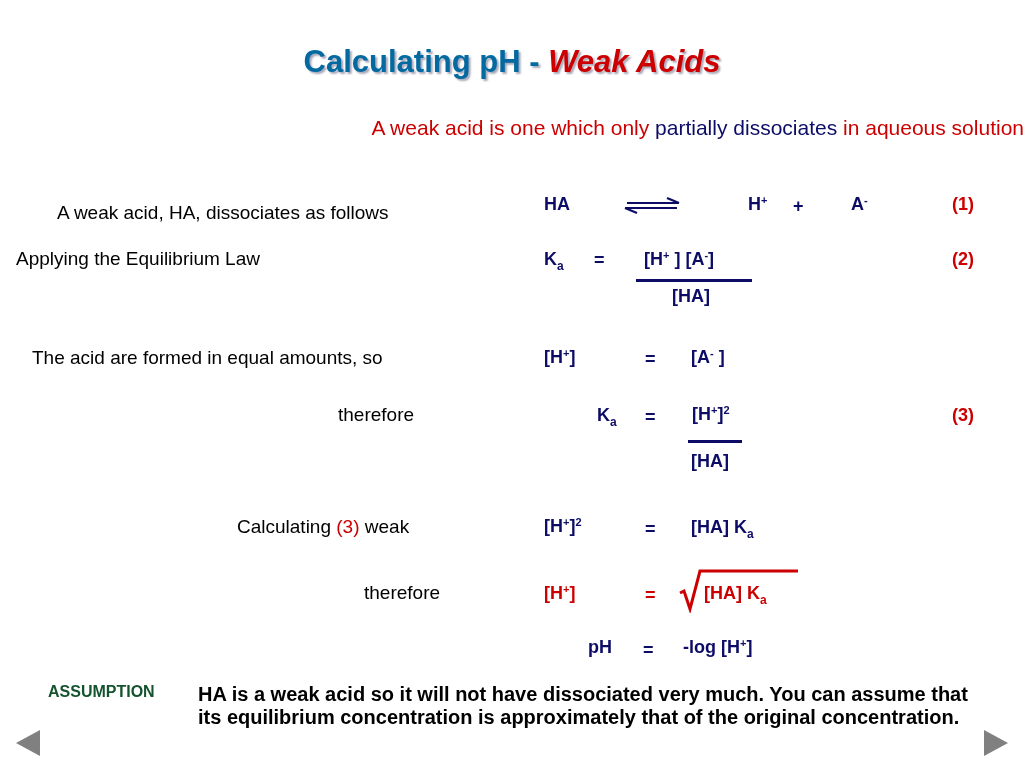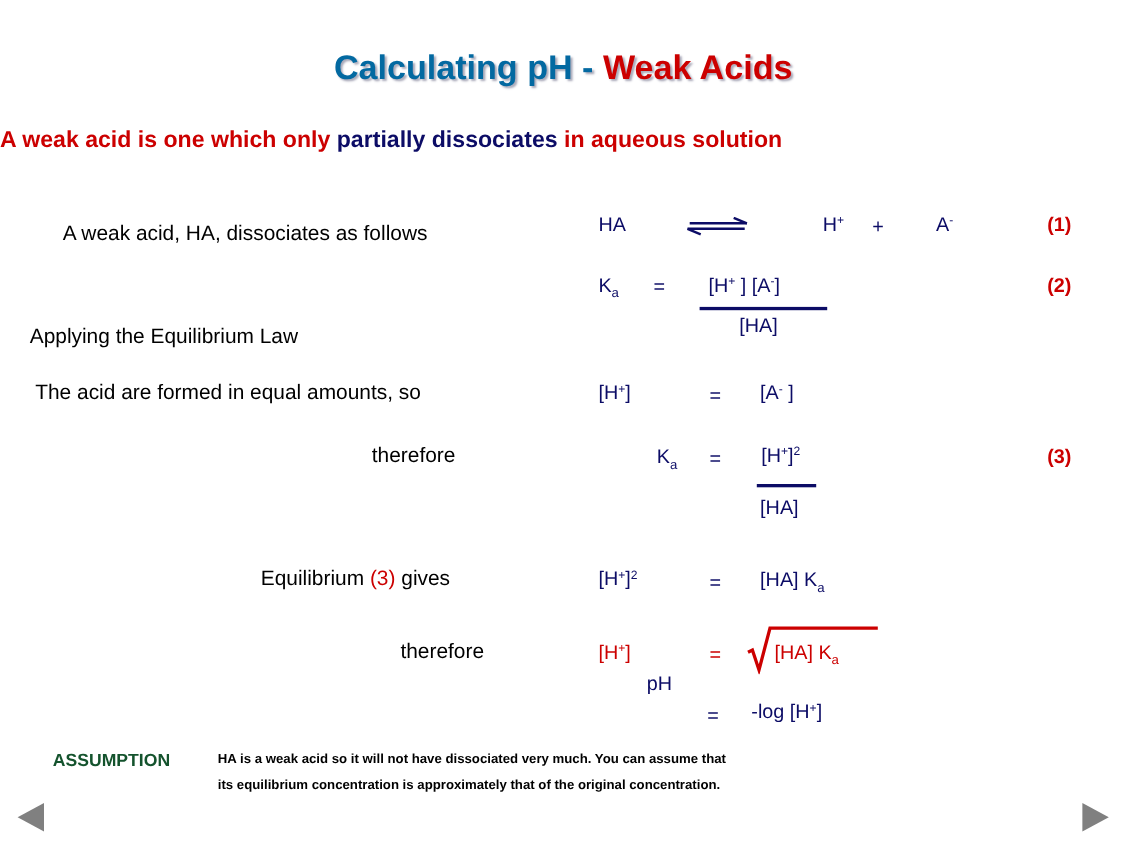--- a/index.html
+++ b/index.html
@@ -9,33 +9,33 @@
   }
   .abs { position: absolute; white-space: nowrap; }
   .navy { color: #0c0c66; }
   .red { color: #cc0000; }
   .title {
     left: 0; width: 1024px; top: 44px; text-align: center;
     font-size: 31px; font-weight: bold;
     text-shadow: 2px 2px 2px #a8a8b8;
   }
   .title .t1 { color: #0369a1; }
-  .title .t2 { color: #cc0000; }
+  .title .t2 { color: #cc0000; font-style: italic; }
   .subtitle {
-    left: 0; width: 1024px; top: 116px; text-align: left;
-    font-size: 21px; font-weight: bold;
+    left: 0; width: 1024px; top: 116px; text-align: right;
+    font-size: 21px; font-weight: normal;
   }
   .label { font-size: 19px; color: #000; }
-  .eq { font-size: 18px; font-weight: normal; color: #0c0c66; }
+  .eq { font-size: 18px; font-weight: bold; color: #0c0c66; }
   .eqnum { font-size: 18px; font-weight: bold; color: #cc0000; }
   sup { font-size: 11px; vertical-align: 6px; line-height: 0; }
   sub { font-size: 12px; vertical-align: -5px; line-height: 0; }
   .bar { position: absolute; background: #0c0c66; height: 3px; }
   .assump-label { left: 48px; top: 683px; font-size: 16px; font-weight: bold; color: #14532d; }
-  .assump-text { font-size: 12px; font-weight: bold; color: #000; }
+  .assump-text { font-size: 20px; font-weight: bold; color: #000; }
   .nav-left {
     left: 16px; top: 730px; width: 0; height: 0;
     border-top: 13px solid transparent; border-bottom: 13px solid transparent;
     border-right: 24px solid #808080;
   }
   .nav-right {
     left: 984px; top: 730px; width: 0; height: 0;
     border-top: 13px solid transparent; border-bottom: 13px solid transparent;
     border-left: 24px solid #808080;
   }
@@ -57,55 +57,55 @@
   <line x1="4" y1="6" x2="56" y2="6" stroke="#0c0c66" stroke-width="2.2"></line>
   <line x1="44" y1="1" x2="56" y2="6" stroke="#0c0c66" stroke-width="2.2"></line>
   <line x1="2" y1="11" x2="54" y2="11" stroke="#0c0c66" stroke-width="2.2"></line>
   <line x1="2" y1="11" x2="14" y2="16" stroke="#0c0c66" stroke-width="2.2"></line>
 </svg>
 <div class="abs eq" style="left:748px; top:194px;"><span>H</span><sup>+</sup></div>
 <div class="abs eq" style="left:793px; top:196px;">+</div>
 <div class="abs eq" style="left:851px; top:194px;"><span>A</span><sup>-</sup></div>
 <div class="abs eqnum" style="left:952px; top:194px;">(1)</div>
 
-<div class="abs label" style="left:27px; top:248px;margin-top:48px;">Applying the Equilibrium Law</div>
+<div class="abs label" style="left:16px; top:248px;">Applying the Equilibrium Law</div>
 <div class="abs eq" style="left:544px; top:249px;"><span>K</span><sub>a</sub></div>
 <div class="abs eq" style="left:594px; top:250px;">=</div>
 <div class="abs eq" style="left:644px; top:249px;"><span>[H</span><sup>+</sup><span> ] [A</span><sup>-</sup><span>]</span></div>
 <div class="bar" style="left:636px; top:279px; width:116px;"></div>
 <div class="abs eq" style="left:672px; top:286px;">[HA]</div>
 <div class="abs eqnum" style="left:952px; top:249px;">(2)</div>
 
 <div class="abs label" style="left:32px; top:347px;">The acid are formed in equal amounts, so</div>
 <div class="abs eq" style="left:544px; top:347px;"><span>[H</span><sup>+</sup><span>]</span></div>
 <div class="abs eq" style="left:645px; top:349px;">=</div>
 <div class="abs eq" style="left:691px; top:347px;"><span>[A</span><sup>-</sup><span> ]</span></div>
 
 <div class="abs label" style="left:338px; top:404px;">therefore</div>
 <div class="abs eq" style="left:597px; top:405px;"><span>K</span><sub>a</sub></div>
 <div class="abs eq" style="left:645px; top:407px;">=</div>
 <div class="abs eq" style="left:692px; top:404px;"><span>[H</span><sup>+</sup><span>]</span><sup>2</sup></div>
 <div class="bar" style="left:688px; top:440px; width:54px;"></div>
 <div class="abs eq" style="left:691px; top:451px;">[HA]</div>
 <div class="abs eqnum" style="left:952px; top:405px;">(3)</div>
 
-<div class="abs label" style="left:237px; top:516px;"><span>Equilibrium </span><span class="red">(3)</span><span> gives</span></div>
+<div class="abs label" style="left:237px; top:516px;"><span>Calculating </span><span class="red">(3)</span><span> weak</span></div>
 <div class="abs eq" style="left:544px; top:516px;"><span>[H</span><sup>+</sup><span>]</span><sup>2</sup></div>
 <div class="abs eq" style="left:645px; top:519px;">=</div>
 <div class="abs eq" style="left:691px; top:517px;"><span>[HA] K</span><sub>a</sub></div>
 
 <div class="abs label" style="left:364px; top:582px;">therefore</div>
 <div class="abs eq red" style="left:544px; top:583px; color:#cc0000;"><span>[H</span><sup>+</sup><span>]</span></div>
 <div class="abs eq" style="left:645px; top:585px; color:#cc0000;">=</div>
 <svg class="abs" style="left:678px; top:567px;" width="122" height="46">
   <polyline points="2,26 6,24 12,42 22,4 120,4" fill="none" stroke="#cc0000" stroke-width="3" stroke-linejoin="miter"></polyline>
 </svg>
 <div class="abs eq" style="left:704px; top:583px; color:#cc0000;"><span>[HA] K</span><sub>a</sub></div>
 
-<div class="abs eq" style="left:588px; top:611px;">pH</div>
+<div class="abs eq" style="left:588px; top:637px;">pH</div>
 <div class="abs eq" style="left:643px; top:640px;">=</div>
 <div class="abs eq" style="left:683px; top:637px;"><span>-log [H</span><sup>+</sup><span>]</span></div>
 
 <div class="abs assump-label">ASSUMPTION</div>
 <div class="abs assump-text" style="left:198px; top:683px;">HA is a weak acid so it will not have dissociated very much.  You can assume that</div>
 <div class="abs assump-text" style="left:198px; top:706px;">its equilibrium concentration is approximately that of the original concentration.</div>
 
 <div class="abs nav-left"></div>
 <div class="abs nav-right"></div>
 

